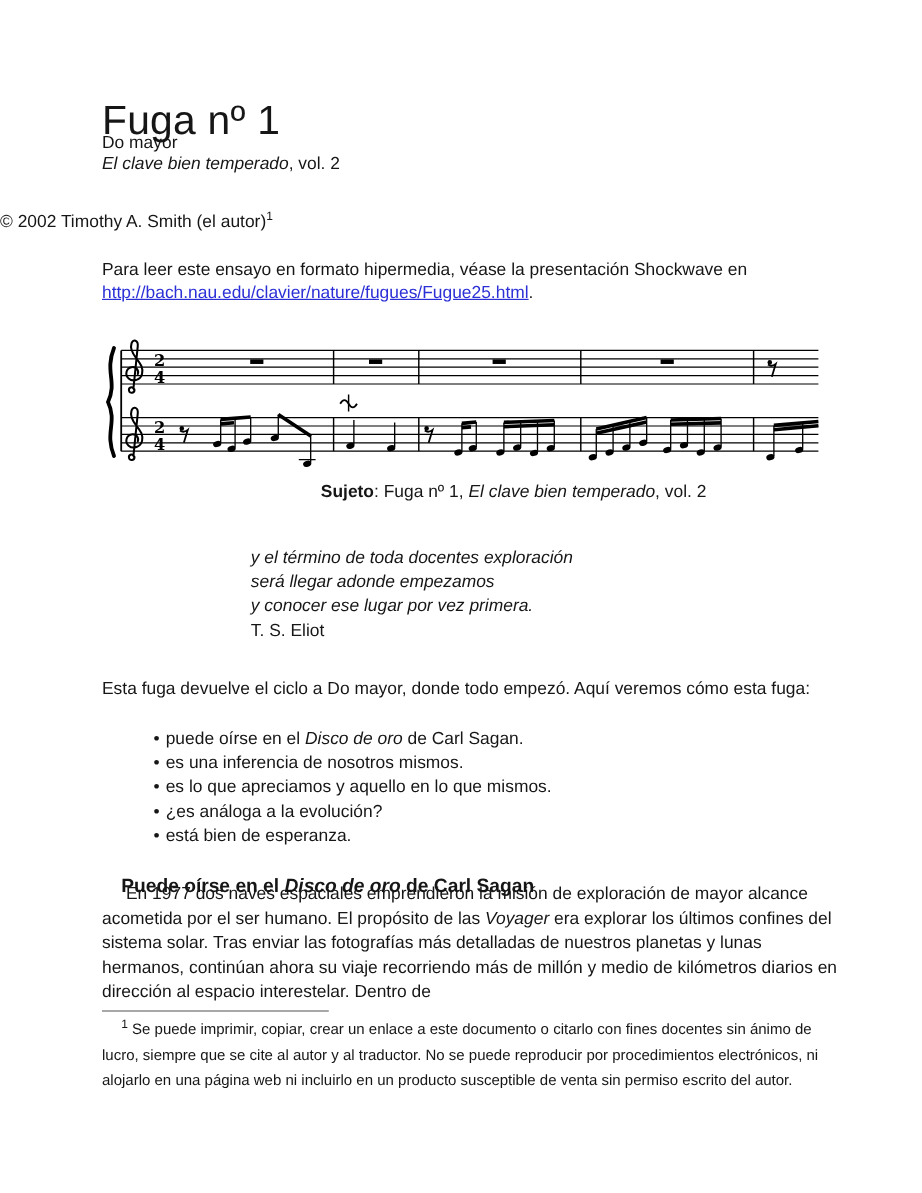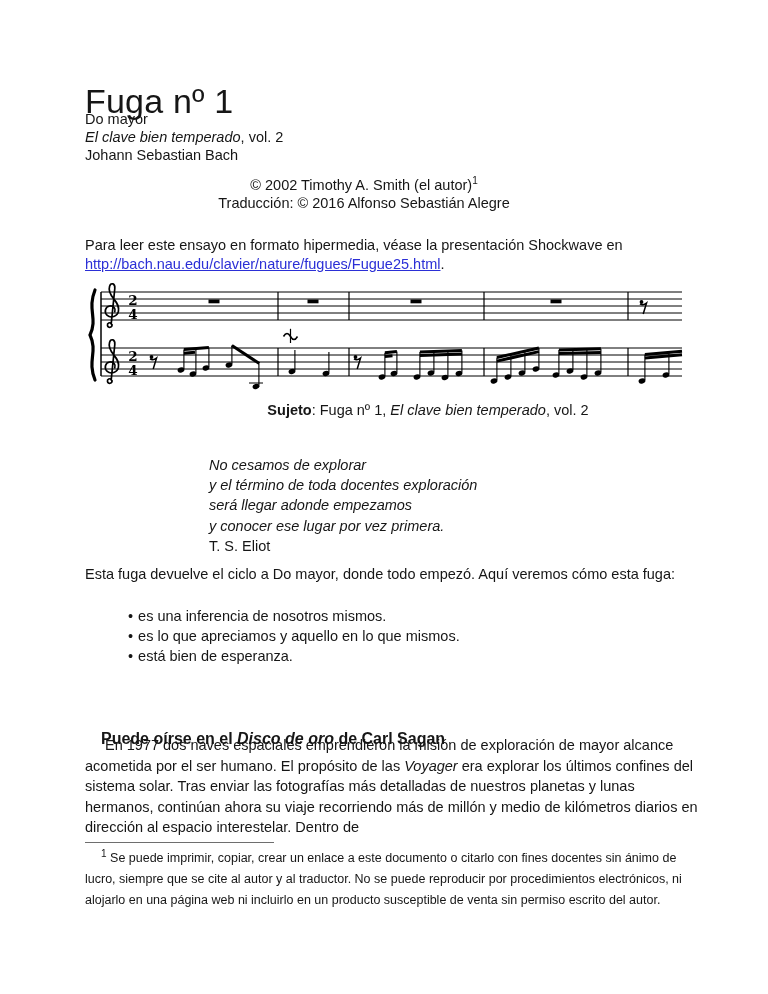--- a/index.html
+++ b/index.html
@@ -4,23 +4,23 @@
 <style>
   html,body{margin:0;padding:0;}
   body{
     width:768px;height:994px;position:relative;background:#ffffff;
     font-family:"Liberation Sans", sans-serif;color:#161616;
     -webkit-font-smoothing:antialiased;overflow:hidden;
   }
   .abs{position:absolute;}
   .title{left:85px;top:82px;font-size:34px;font-weight:400;letter-spacing:.2px;}
   .subtitle{left:85px;top:110px;font-size:14.5px;line-height:18px;}
-  .copyright{left:0;top:176px;width:728px;text-align:center;font-size:14.5px;line-height:18px;}
+  .copyright{left:0;top:176px;width:728px;font-size:14.5px;line-height:18px;}
   sup{font-size:10px;vertical-align:super;line-height:0;}
-  .intro{left:85px;top:236px;width:612px;font-size:14.5px;line-height:18.5px;margin:0;}
+  .intro{left:85px;top:216px;width:612px;font-size:14.5px;line-height:18.5px;margin:0;}
   a.link{color:#2b2fd6;text-decoration:underline;cursor:pointer;}
   .score{left:86px;top:278px;}
   .caption{left:0;top:402px;width:768px;text-align:center;font-size:14.5px;padding-left:44px;}
   .quote{left:209px;top:455px;font-size:14.5px;line-height:20.2px;font-style:italic;}
   .quote .attrib{font-style:normal;margin-top:0.5px;}
   .para1{left:85px;top:564px;width:612px;font-size:14.5px;line-height:20.5px;margin:0;}
   .bullets{left:128px;top:606px;font-size:14.5px;line-height:20.2px;}
   .bullet-item .b{padding-right:5px;}
   .heading{left:85px;top:714px;font-size:16px;font-weight:700;margin:16px;}
   .bodypara{left:85px;top:735px;width:618px;font-size:14.5px;line-height:20.6px;text-indent:20px;margin:0;}
@@ -33,26 +33,24 @@
 </head>
 <body>
 
 <div>
 
   <div class="abs title">Fuga nº 1</div>
 
   <div class="abs subtitle">
     <div>Do mayor</div>
     <div><i>El clave bien temperado</i><span>, vol. 2</span></div>
-    <div>Johann Sebastian Bach</div>
   </div>
 
   <div class="abs copyright">
     <div><span>© 2002 Timothy A. Smith (el autor)</span><sup>1</sup></div>
-    <div>Traducción: © 2016 Alfonso Sebastián Alegre</div>
   </div>
 
   <p class="abs intro"><span>Para leer este ensayo en formato hipermedia, véase la presentación Shockwave en </span><a class="link" href="#">http://bach.nau.edu/clavier/nature/fugues/Fugue25.html</a><span>.</span></p>
 
   <svg class="abs score" width="597" height="118" viewBox="0 0 597 118">
     <defs>
       <ellipse id="nh" cx="0" cy="0" rx="3.5" ry="2.5" fill="#000" transform="rotate(-18)"></ellipse>
       <g id="r8" fill="#000">
         <circle cx="1.5" cy="2" r="1.9"></circle>
         <path d="M0,3.8 Q3,6 6.5,3.2 L3.2,14" fill="none" stroke="#000" stroke-width="1.5"></path>
@@ -187,32 +185,33 @@
           <line x1="472.9" y1="75.6" x2="514.9" y2="74.4"></line>
         <line x1="558.9" y1="76.5" x2="596" y2="73.2"></line>
           <line x1="558.9" y1="80.1" x2="596" y2="76.8"></line>
       </g>
     </g>
   </svg>
 
   <div class="abs caption"><b>Sujeto</b><span>: Fuga nº 1, </span><i>El clave bien temperado</i><span>, vol. 2</span></div>
 
   <div class="abs quote">
-    <div>No cesamos de explorar</div>
     <div>y el término de toda docentes exploración</div>
     <div>será llegar adonde empezamos</div>
     <div>y conocer ese lugar por vez primera.</div>
     <div class="attrib">T. S. Eliot</div>
   </div>
 
   <p class="abs para1">Esta fuga devuelve el ciclo a Do mayor, donde todo empezó. Aquí veremos cómo esta fuga:</p>
 
   <div class="abs bullets">
+    <div class="bullet-item"><span class="b">•</span><span>puede oírse en el </span><i>Disco de oro</i><span> de Carl Sagan.</span></div>
     <div class="bullet-item"><span class="b">•</span><span>es una inferencia de nosotros mismos.</span></div>
     <div class="bullet-item"><span class="b">•</span><span>es lo que apreciamos y aquello en lo que mismos.</span></div>
+    <div class="bullet-item"><span class="b">•</span><span>¿es análoga a la evolución?</span></div>
     <div class="bullet-item"><span class="b">•</span><span>está bien de esperanza.</span></div>
   </div>
 
   <h2 class="abs heading"><span>Puede oírse en el </span><i>Disco de oro</i><span> de Carl Sagan</span></h2>
 
   <p class="abs bodypara"><span>En 1977 dos naves espaciales emprendieron la misión de exploración de mayor alcance acometida por el ser humano. El propósito de las </span><i>Voyager</i><span> era explorar los últimos confines del sistema solar. Tras enviar las fotografías más detalladas de nuestros planetas y lunas hermanos, continúan ahora su viaje recorriendo más de millón y medio de kilómetros diarios en dirección al espacio interestelar. Dentro de</span></p>
 
   <div class="abs fnsep"></div>
 
   <p class="abs footnote"><sup>1</sup> <span>Se puede imprimir, copiar, crear un enlace a este documento o citarlo con fines docentes sin ánimo de lucro, siempre que se cite al autor y al traductor. No se puede reproducir por procedimientos electrónicos, ni alojarlo en una página web ni incluirlo en un producto susceptible de venta sin permiso escrito del autor.</span></p>

